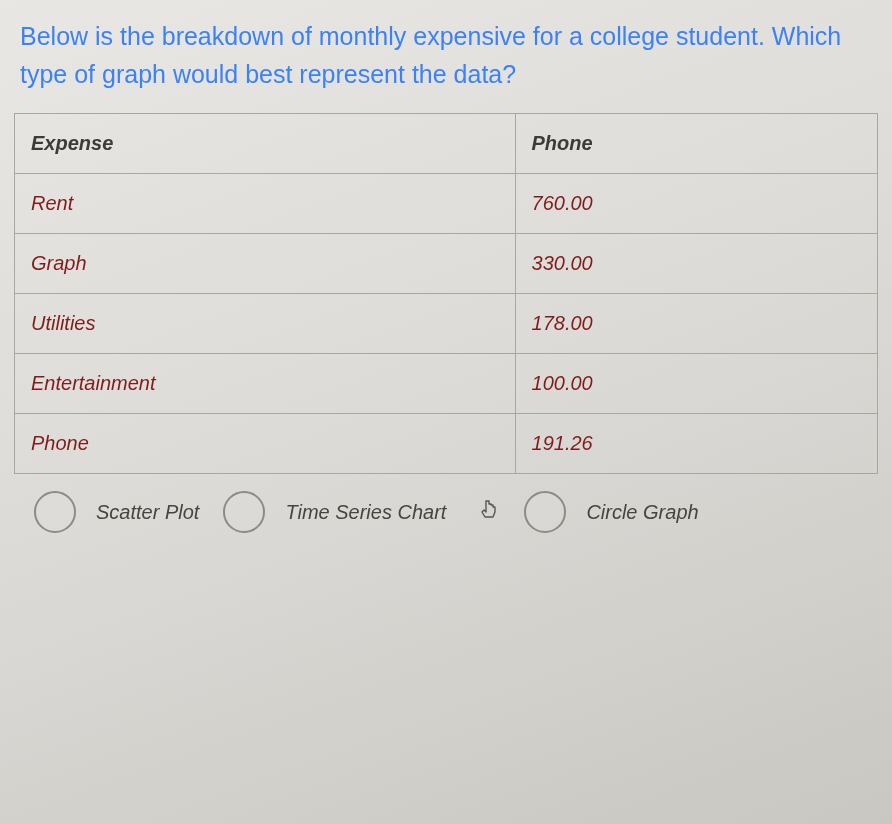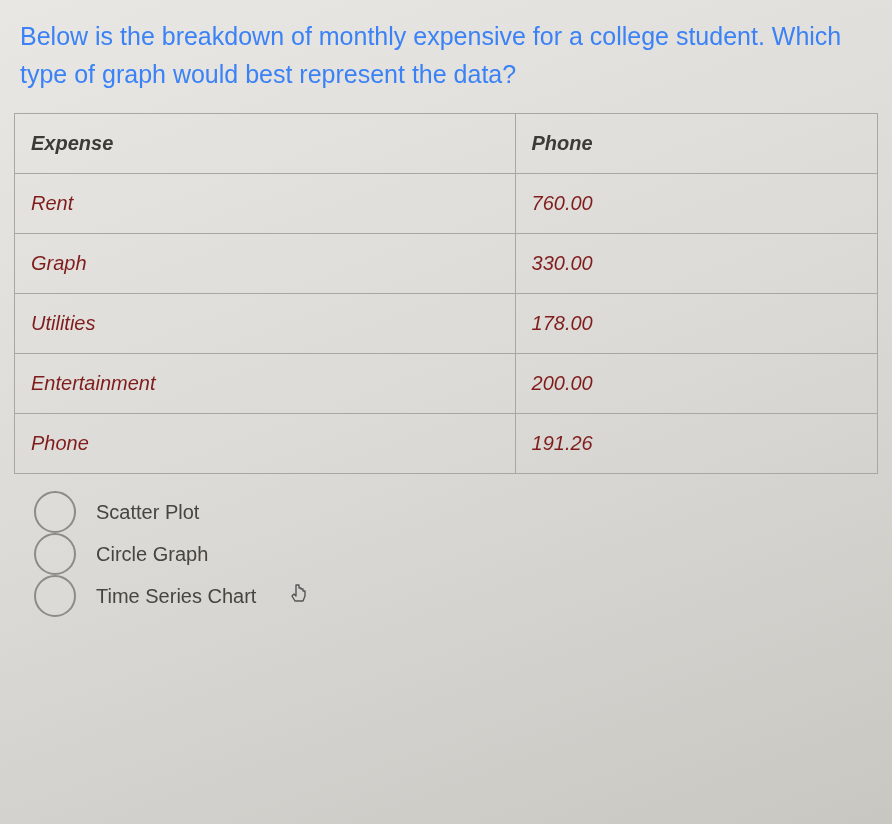--- a/index.html
+++ b/index.html
@@ -34,23 +34,24 @@
       background: rgba(255,255,255,0.02);
     }
     .data-table th {
       font-weight: bold;
       color: #3c3b37;
     }
     .data-table .col-expense { width: 58%; }
     .data-table .col-amount { width: 42%; }
     .options {
       display: flex;
-      flex-direction: column;
+      gap: 24px;
       padding-left: 20px;
       margin-top: 10px;
+      font-style: italic;
     }
     .option {
       display: flex;
       align-items: center;
       gap: 20px;
       cursor: pointer;
     }
     .radio {
       width: 42px;
       height: 42px;
@@ -90,40 +91,40 @@
     <tr>
       <td>Graph</td>
       <td>330.00</td>
     </tr>
     <tr>
       <td>Utilities</td>
       <td>178.00</td>
     </tr>
     <tr>
       <td>Entertainment</td>
-      <td>200.00</td>
+      <td>100.00</td>
     </tr>
     <tr>
       <td>Phone</td>
       <td>191.26</td>
     </tr>
   </tbody>
 </table>
 
 <div class="options">
   <div class="option">
     <div class="radio"></div>
     <span class="option-label">Scatter Plot</span>
   </div>
   <div class="option">
     <div class="radio"></div>
-    <span class="option-label">Circle Graph</span>
-  </div>
-  <div class="option">
-    <div class="radio"></div>
     <span class="option-label">Time Series Chart</span>
     <span class="cursor">
       <svg width="20" height="22" viewBox="0 0 20 22">
         <path d="M6 2 L6 13 L4 11 L2 13 L5 18 L13 18 L15 13 L15 8 L13 8 L13 6 L11 6 L11 5 L9 5 L9 2 Z" fill="none" stroke="#555" stroke-width="1.4" stroke-linejoin="round"></path>
       </svg>
     </span>
   </div>
+  <div class="option">
+    <div class="radio"></div>
+    <span class="option-label">Circle Graph</span>
+  </div>
 </div>
 
 </body></html>

